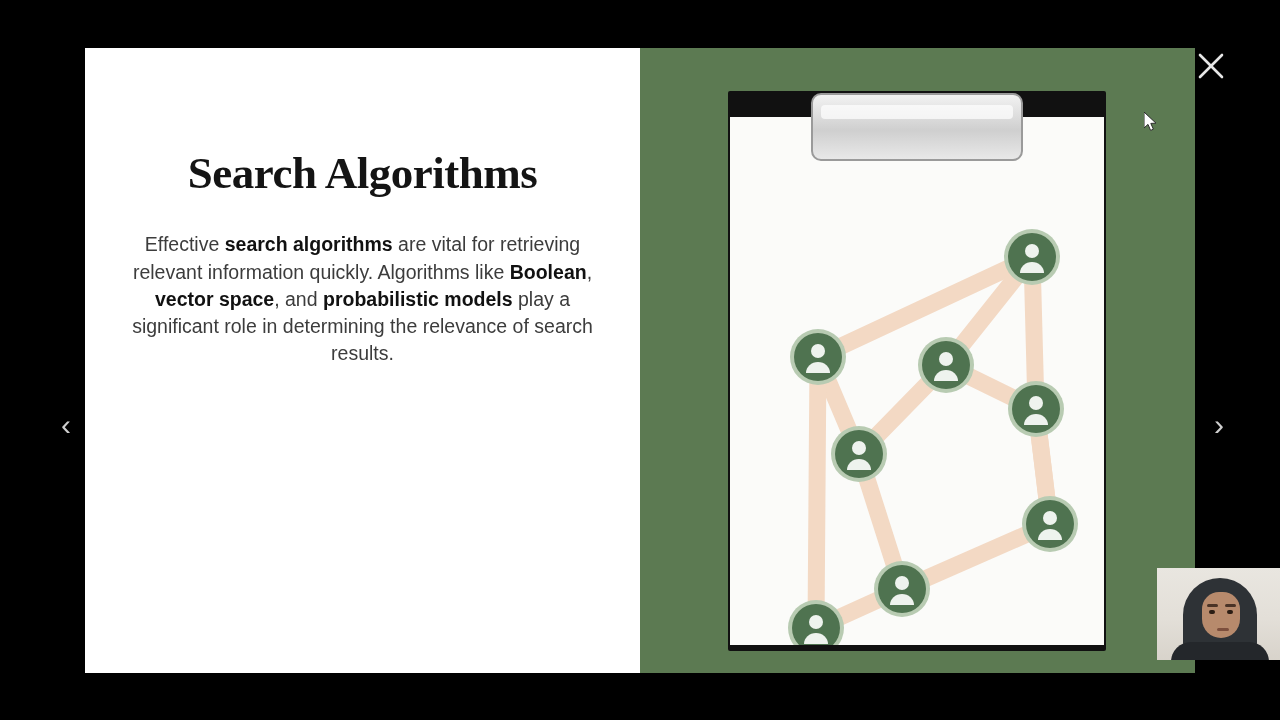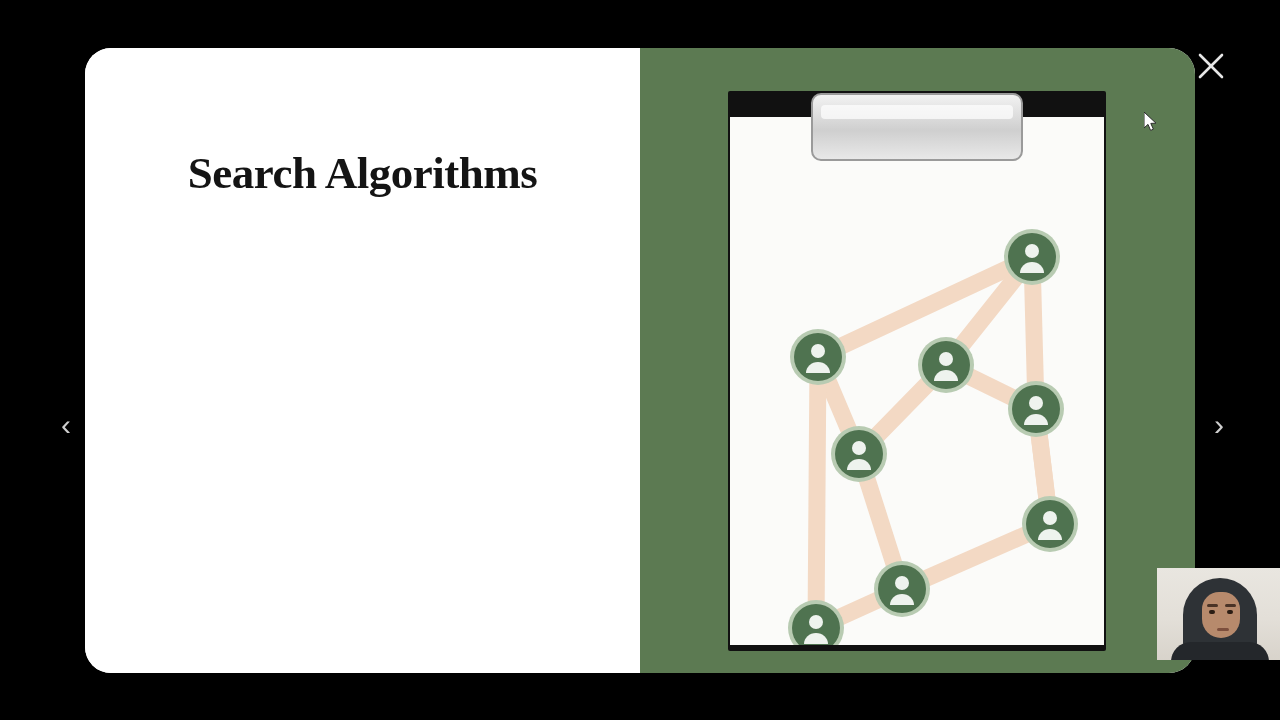--- a/index.html
+++ b/index.html
@@ -23,21 +23,20 @@
   
   #slide {
     position: absolute;
     left: 85px;
     top: 48px;
     width: 1110px;
     height: 625px;
     background: #ffffff;
     display: flex;
     overflow: hidden;
-    border-radius: 26px;
   }
   #slide-left {
     width: 555px;
     height: 100%;
     background: #ffffff;
     box-sizing: border-box;
     padding: 80px 45px 0 45px;
   }
   #slide-title {
     font-family: "Liberation Serif", serif;
@@ -229,20 +228,23 @@
 </style>
 </head>
 <body>
 
 <div id="stage">
 
   <div id="slide">
 
     <div id="slide-left">
       <h1 id="slide-title">Search Algorithms</h1>
+      <div id="slide-body">
+        Effective <b>search algorithms</b> are vital for retrieving relevant information quickly. Algorithms like <b>Boolean</b>, <b>vector space</b>, and <b>probabilistic models</b> play a significant role in determining the relevance of search results.
+      </div>
     </div>
 
     <div id="slide-right">
       <div class="clip-board">
         <div class="clip-paper"></div>
         <div class="clip-clamp"></div>
         <svg id="graph-svg" width="374" height="528" viewBox="0 0 374 528">
           <g id="graph-edges" stroke="#f3d9c4" stroke-width="17" stroke-linecap="round" fill="none">
               <line x1="88" y1="240" x2="302" y2="140" stroke="#f3d9c4"></line>
               <line x1="302" y1="140" x2="306" y2="292" stroke="#f3d9c4"></line>

